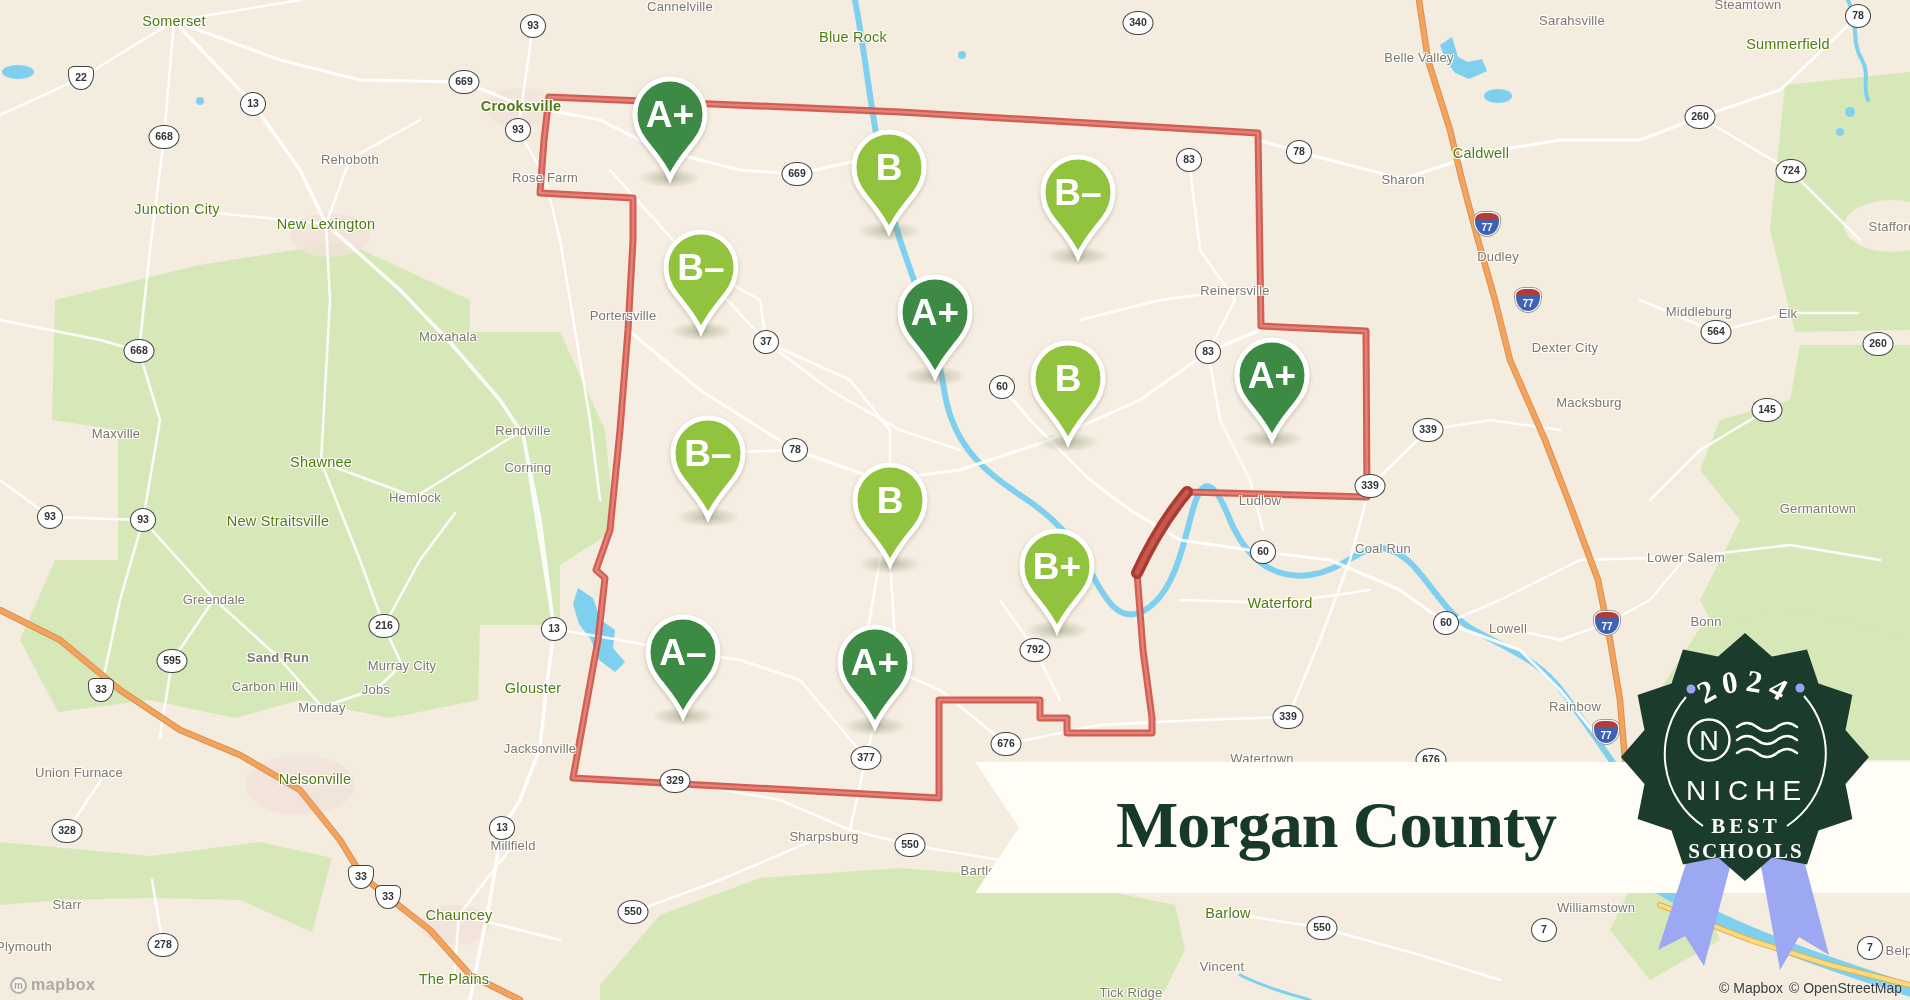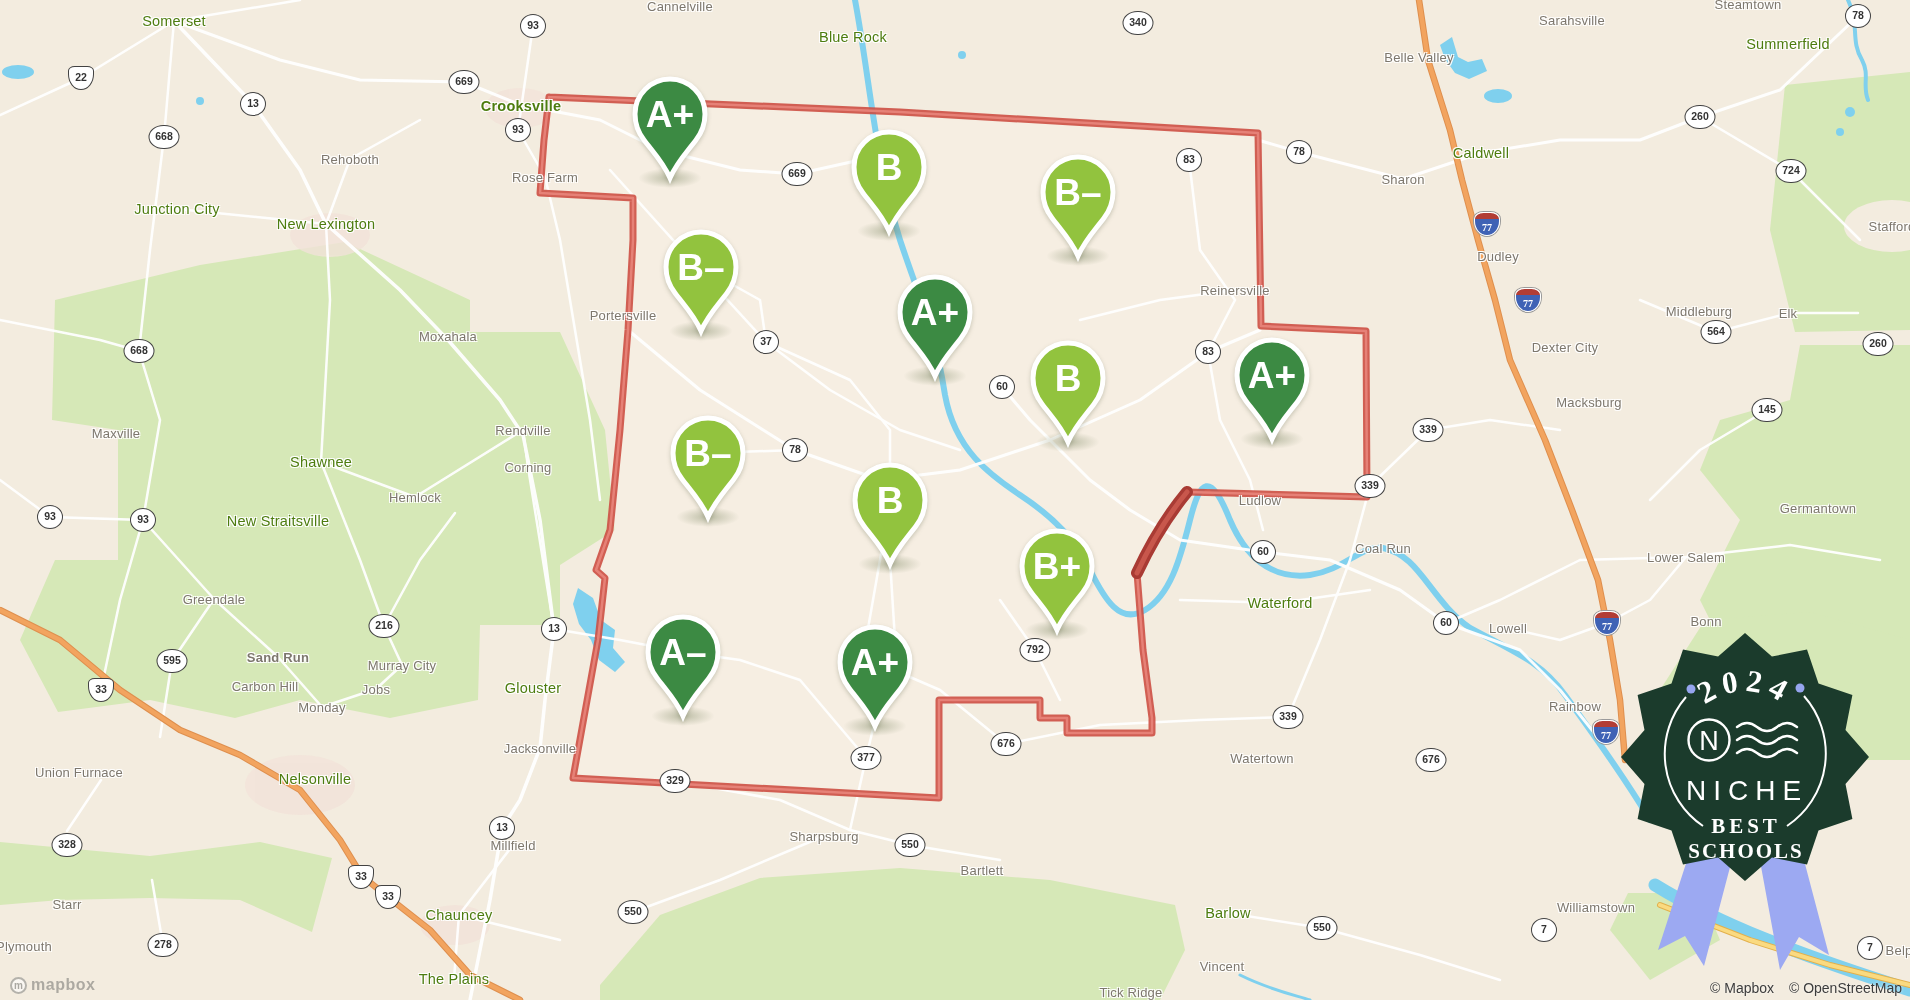--- a/index.html
+++ b/index.html
@@ -7,33 +7,33 @@
   #terrain{position:absolute;left:0;top:0;}
   #annotations{position:absolute;left:0;top:0;width:1910px;height:1000px;}
   .lbl{position:absolute;transform:translate(-50%,-50%);font:13px "Liberation Sans",sans-serif;color:#7d776d;white-space:nowrap;letter-spacing:.2px;
        text-shadow:-1px -1px 0 rgba(255,255,255,.95),1px -1px 0 rgba(255,255,255,.95),-1px 1px 0 rgba(255,255,255,.95),1px 1px 0 rgba(255,255,255,.95);}
   .lbl.md{font-size:14.5px;color:#4d7c0f;}
   .shield{position:absolute;transform:translate(-50%,-50%);min-width:26px;height:24px;padding:0 3px;background:#fff;border:1.6px solid #424242;
           border-radius:50%;font:bold 10.5px/21px "Liberation Sans",sans-serif;color:#333;text-align:center;box-sizing:border-box;}
   .shield.w3{min-width:31px;border-radius:48%/50%;}
   .shield.us{border-radius:28% 28% 55% 55%/22% 22% 72% 72%;}
   .shield.i{background:linear-gradient(180deg,#b23d35 0 6px,#3f62b5 6px);color:#fff;border:1.5px solid #fff;box-shadow:0 0 0 1px #9a9a9a;
-            border-radius:38% 38% 52% 52%/30% 30% 65% 65%;line-height:29px;font-size:10px;font-family:Liberation Serif, serif;}
+            border-radius:38% 38% 52% 52%/30% 30% 65% 65%;line-height:29px;font-size:10px;}
   .pin{position:absolute;width:86px;height:112px;margin-left:-43px;margin-top:-40px;}
   .pin svg{position:absolute;left:0;top:0;filter:drop-shadow(0 2px 2px rgba(60,70,40,.25));}
   .pin-shadow{position:absolute;left:11px;top:94px;width:64px;height:20px;border-radius:50%;
               background:radial-gradient(ellipse at center,rgba(130,140,105,.5),rgba(130,140,105,0) 70%);}
   #banner{position:absolute;left:975px;top:762px;width:935px;height:131px;background:#fffdf6;
           clip-path:polygon(0 0,100% 0,100% 100%,0 100%,44px 50%);}
   #banner-title{position:absolute;left:361px;top:50%;transform:translate(-50%,-54%);
           font:bold 66px "Liberation Serif",serif;color:#17392a;letter-spacing:-1px;white-space:nowrap;}
   #badge-svg{position:absolute;left:0;top:0;}
   #attr-right{position:absolute;right:8px;bottom:4px;font:14px "Liberation Sans",sans-serif;color:#3c3c3c;
           text-shadow:0 0 3px rgba(255,255,255,.8);}
-  #attr-right a{color:#3c3c3c;text-decoration:none;margin-left:11px;}
+  #attr-right a{color:#3c3c3c;text-decoration:none;margin-left:2px;}
   #mapbox-logo{position:absolute;left:10px;bottom:6px;display:flex;align-items:center;gap:4px;opacity:.7;}
   .mb-icon{width:17px;height:17px;border-radius:50%;background:rgba(255,255,255,.85);border:2px solid #9a9a96;box-sizing:border-box;
            color:#8b8b87;font:bold 10px/13px "Liberation Sans",sans-serif;text-align:center;}
   .mb-word{font:bold 16px "Liberation Sans",sans-serif;color:rgba(125,125,120,.85);letter-spacing:.5px;}
 </style>
 </head>
 <body>
 
 <div id="stage">
 
@@ -221,21 +221,21 @@
       <span class="shield w3" style="left: 1035px; top: 650px;">792</span>
       <span class="shield w3" style="left: 866px; top: 758px;">377</span>
       <span class="shield w3" style="left: 675px; top: 781px;">329</span>
       <span class="shield w3" style="left: 1006px; top: 744px;">676</span>
       <span class="shield w3" style="left: 1431px; top: 760px;">676</span>
       <span class="shield w3" style="left: 910px; top: 845px;">550</span>
       <span class="shield w3" style="left: 633px; top: 912px;">550</span>
       <span class="shield w3" style="left: 1322px; top: 928px;">550</span>
       <span class="shield w3" style="left: 384px; top: 626px;">216</span>
       <span class="shield w3" style="left: 172px; top: 661px;">595</span>
-      <span class="shield w3" style="left: 67px; top: 831px; margin-top: 14px;">328</span>
+      <span class="shield w3" style="left: 67px; top: 831px;">328</span>
       <span class="shield w3" style="left: 163px; top: 945px;">278</span>
       <span class="shield w3" style="left: 1791px; top: 171px;">724</span>
       <span class="shield w3" style="left: 1700px; top: 117px;">260</span>
       <span class="shield w3" style="left: 1878px; top: 344px;">260</span>
       <span class="shield w3" style="left: 1716px; top: 332px;">564</span>
       <span class="shield w3" style="left: 1767px; top: 410px;">145</span>
       <span class="shield" style="left: 1544px; top: 930px;">7</span>
       <span class="shield" style="left: 1870px; top: 948px;">7</span>
       <span class="shield us" style="left: 81px; top: 78px;">22</span>
       <span class="shield us" style="left: 101px; top: 690px;">33</span>
@@ -324,20 +324,23 @@
       </div>
       <div class="pin" style="left: 875px; top: 662px;">
         <div class="pin-shadow"></div>
         <svg width="86" height="112" viewBox="0 0 86 112">
           <path d="M43 104 C36 88 26 78 17 66 C10 57 8 49 8 40 A35 35 0 1 1 78 40 C78 49 76 57 69 66 C60 78 50 88 43 104 Z" fill="#3c8a43" stroke="#ffffff" stroke-width="5"></path>
           <text x="43" y="53" text-anchor="middle" font-family="'Liberation Sans',sans-serif" font-weight="bold" font-size="37" fill="#ffffff">A+</text>
         </svg>
       </div>
     </div>
 
+  <div id="banner">
+    <div id="banner-title">Morgan County</div>
+  </div>
 
   <svg id="badge-svg" width="1910" height="1000" viewBox="0 0 1910 1000">
     <g>
       <path d="M1692,845 L1658,950 L1685,936 L1704,966 L1734,852 Z" fill="#9ca9f2"></path>
       <path d="M1758,850 L1780,970 L1799,937 L1829,955 L1800,845 Z" fill="#9ca9f2"></path>
     </g>
     <polygon id="seal" points="1745.0,633.0 1771.9,656.5 1807.0,649.6 1818.5,683.5 1852.4,695.0 1845.5,730.1 1869.0,757.0 1845.5,783.9 1852.4,819.0 1818.5,830.5 1807.0,864.4 1771.9,857.5 1745.0,881.0 1718.1,857.5 1683.0,864.4 1671.5,830.5 1637.6,819.0 1644.5,783.9 1621.0,757.0 1644.5,730.1 1637.6,695.0 1671.5,683.5 1683.0,649.6 1718.1,656.5" fill="#1b3b2c"></polygon>
     <g>
       <defs>
         <path id="arc2024" d="M1687,727 A65,65 0 0 1 1803,727" fill="none"></path>

